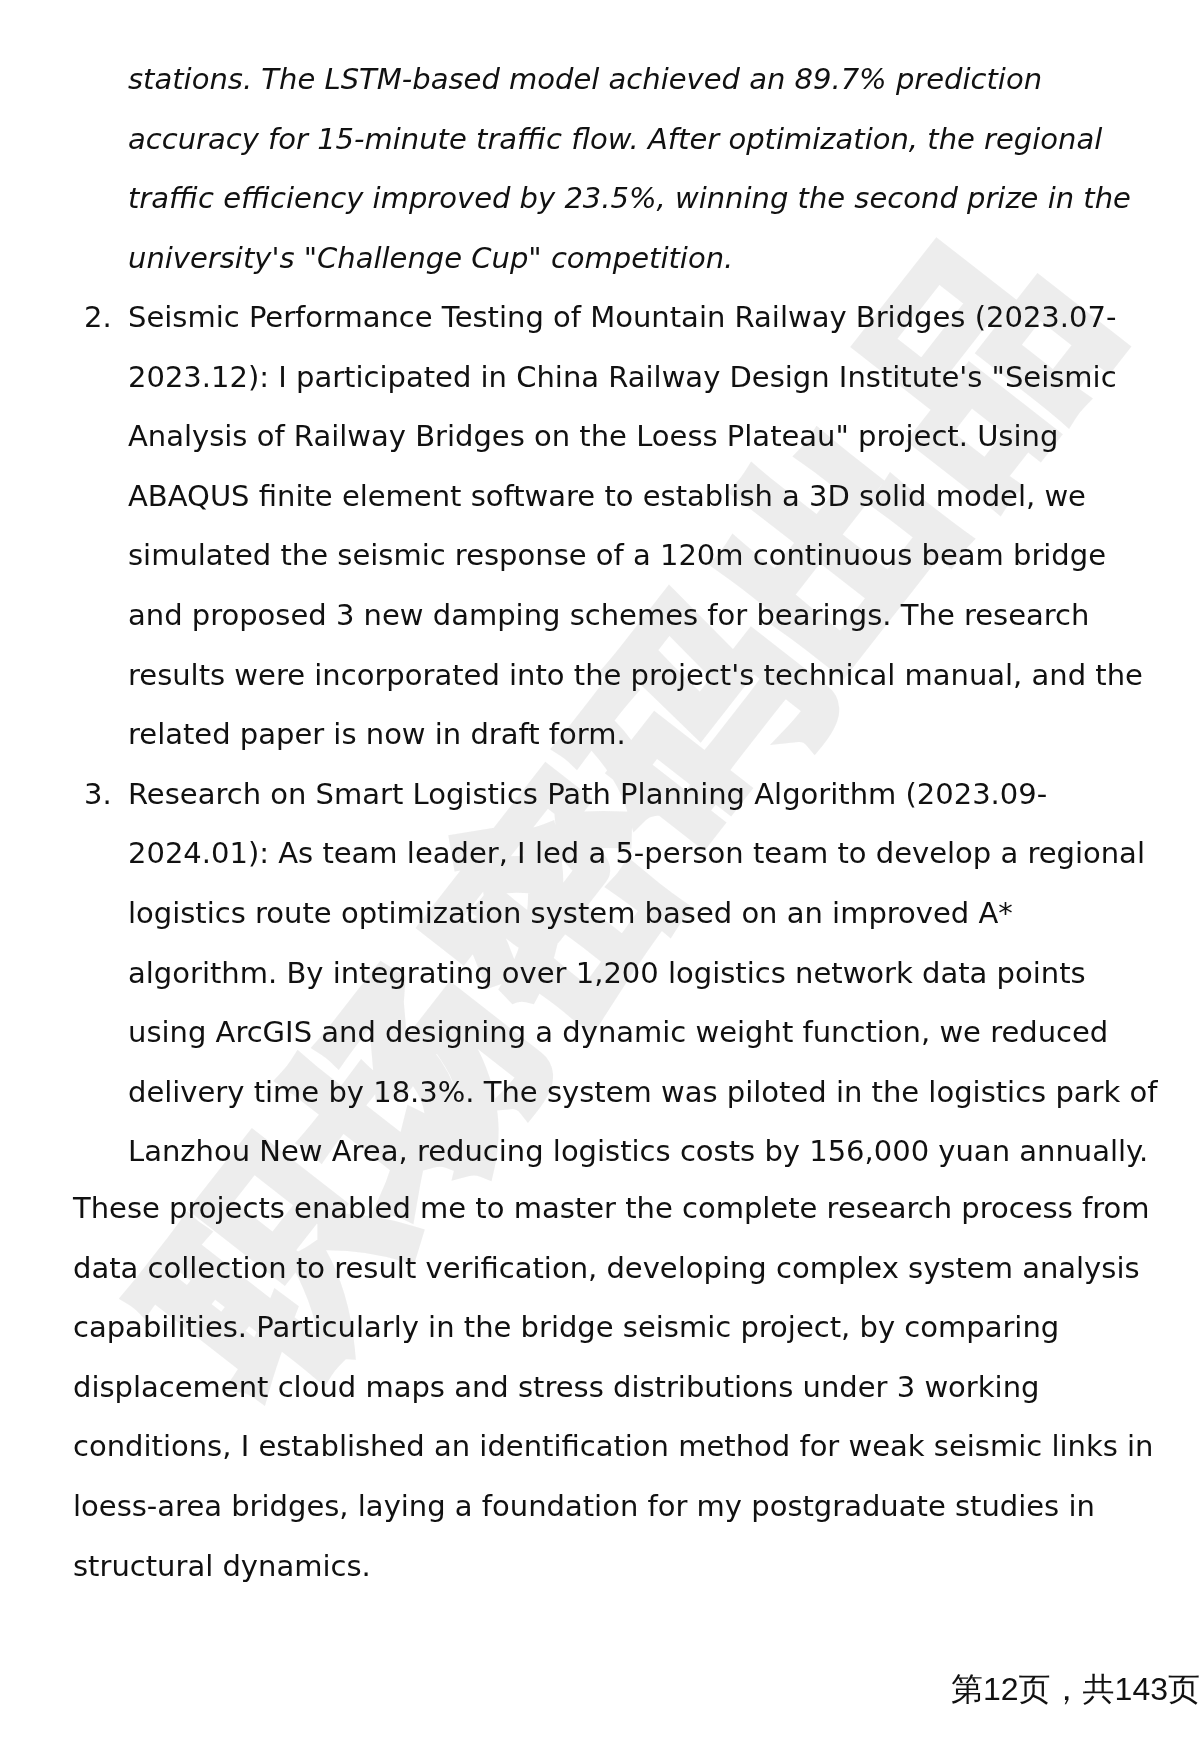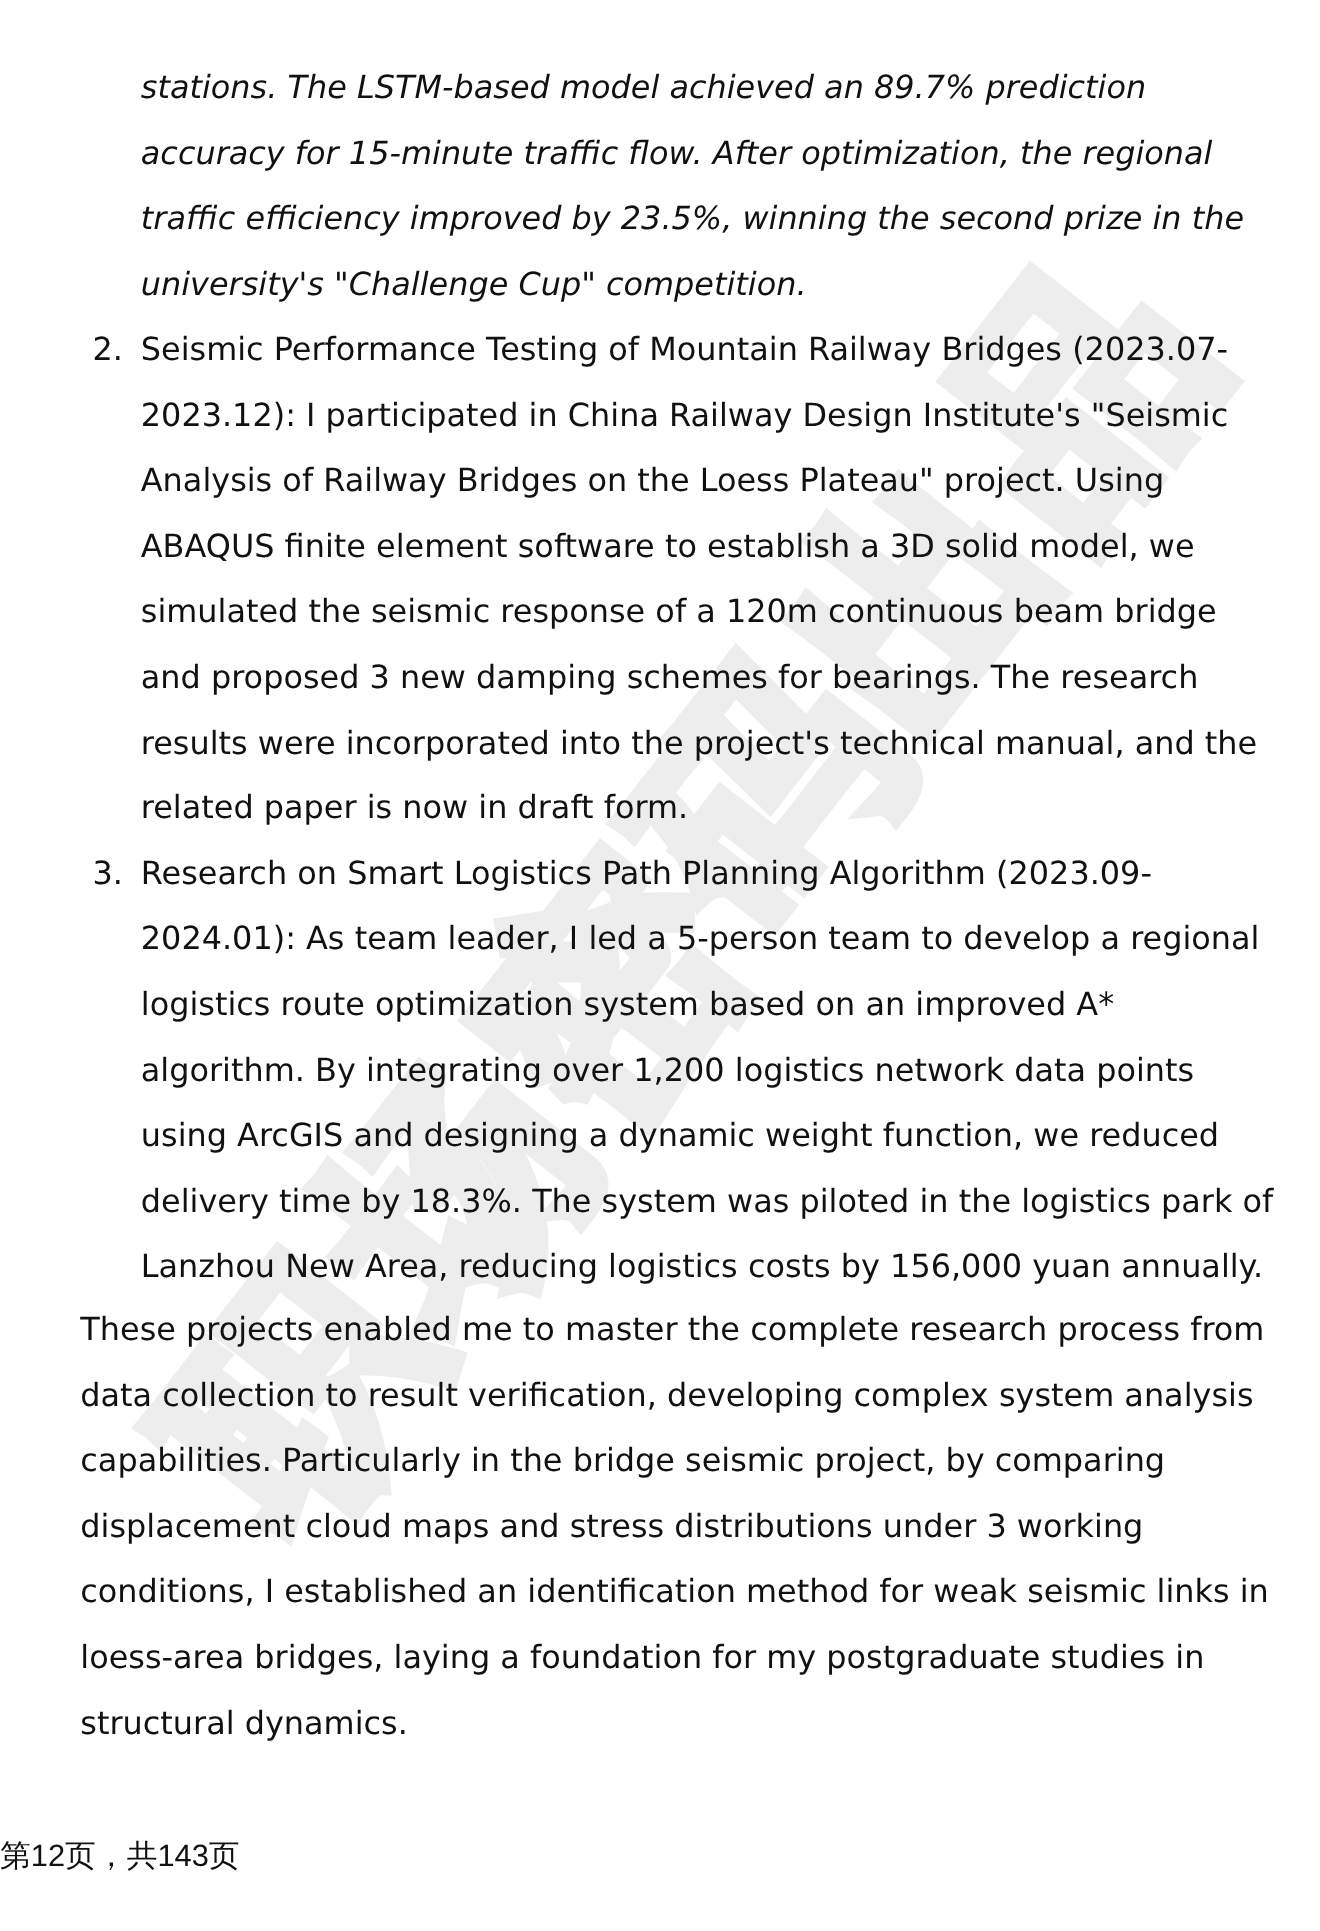--- a/index.html
+++ b/index.html
@@ -85,23 +85,23 @@
       left: 73px;
       top: 1179px;
       width: 1090px;
       margin: 0;
     }
     .footer {
       position: absolute;
       left: 0;
       width: 1200px;
       top: 1668px;
-      text-align: left;
+      text-align: right;
       font-family: "Liberation Sans", "DejaVu Sans", sans-serif;
-      font-size: 28px;
+      font-size: 32px;
       color: #111;
       z-index: 1;
     }
   </style>
 </head>
 <body>
 
 <div class="page">
 
   <div class="watermark">

